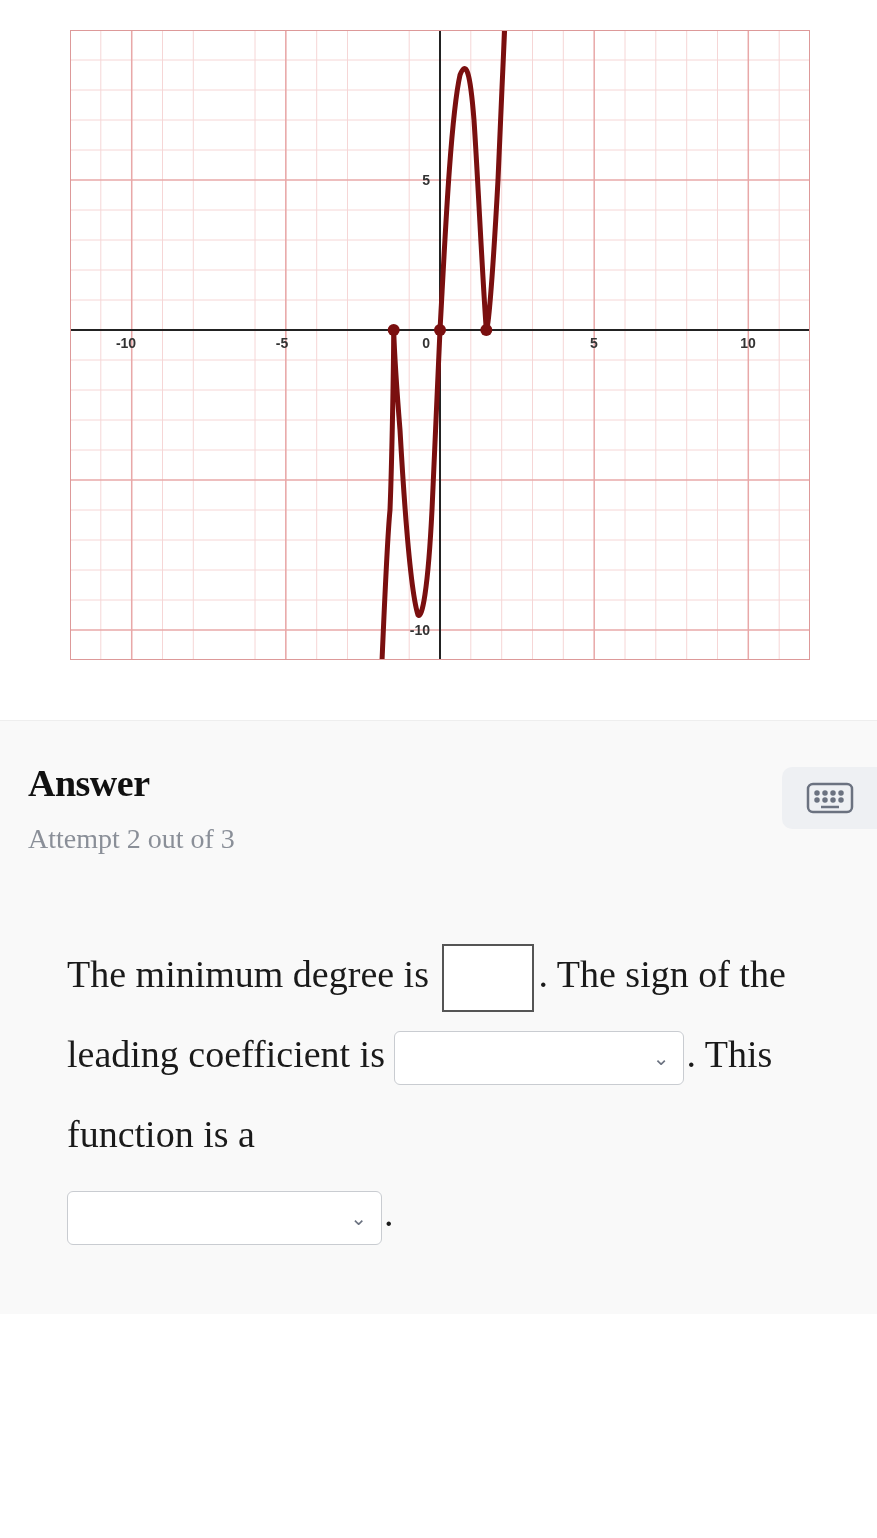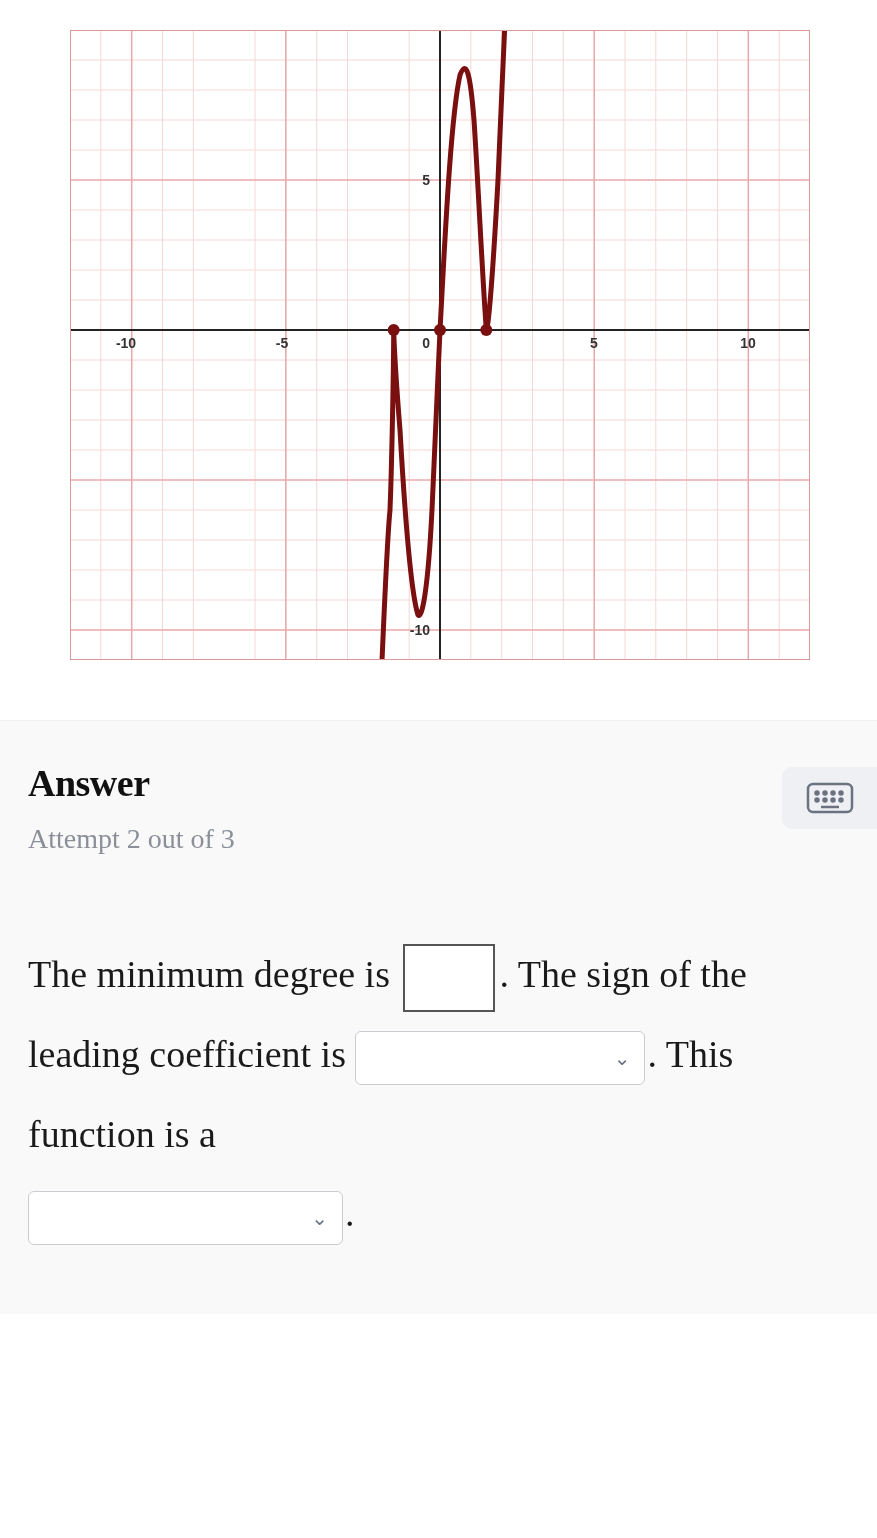--- a/index.html
+++ b/index.html
@@ -49,20 +49,21 @@
     align-items: center;
     justify-content: center;
     cursor: pointer;
   }
   .keyboard-btn svg { stroke: #6b7280; }
   .prompt-body {
     margin-top: 80px;
     font-size: 38px;
     line-height: 2.1;
     color: #1a1a1a;
+    margin-left: 39px;
   }
   .inline-input {
     display: inline-block;
     width: 92px;
     height: 68px;
     border: 2px solid #555;
     background: #fff;
     font-size: 30px;
     text-align: center;
     vertical-align: middle;

